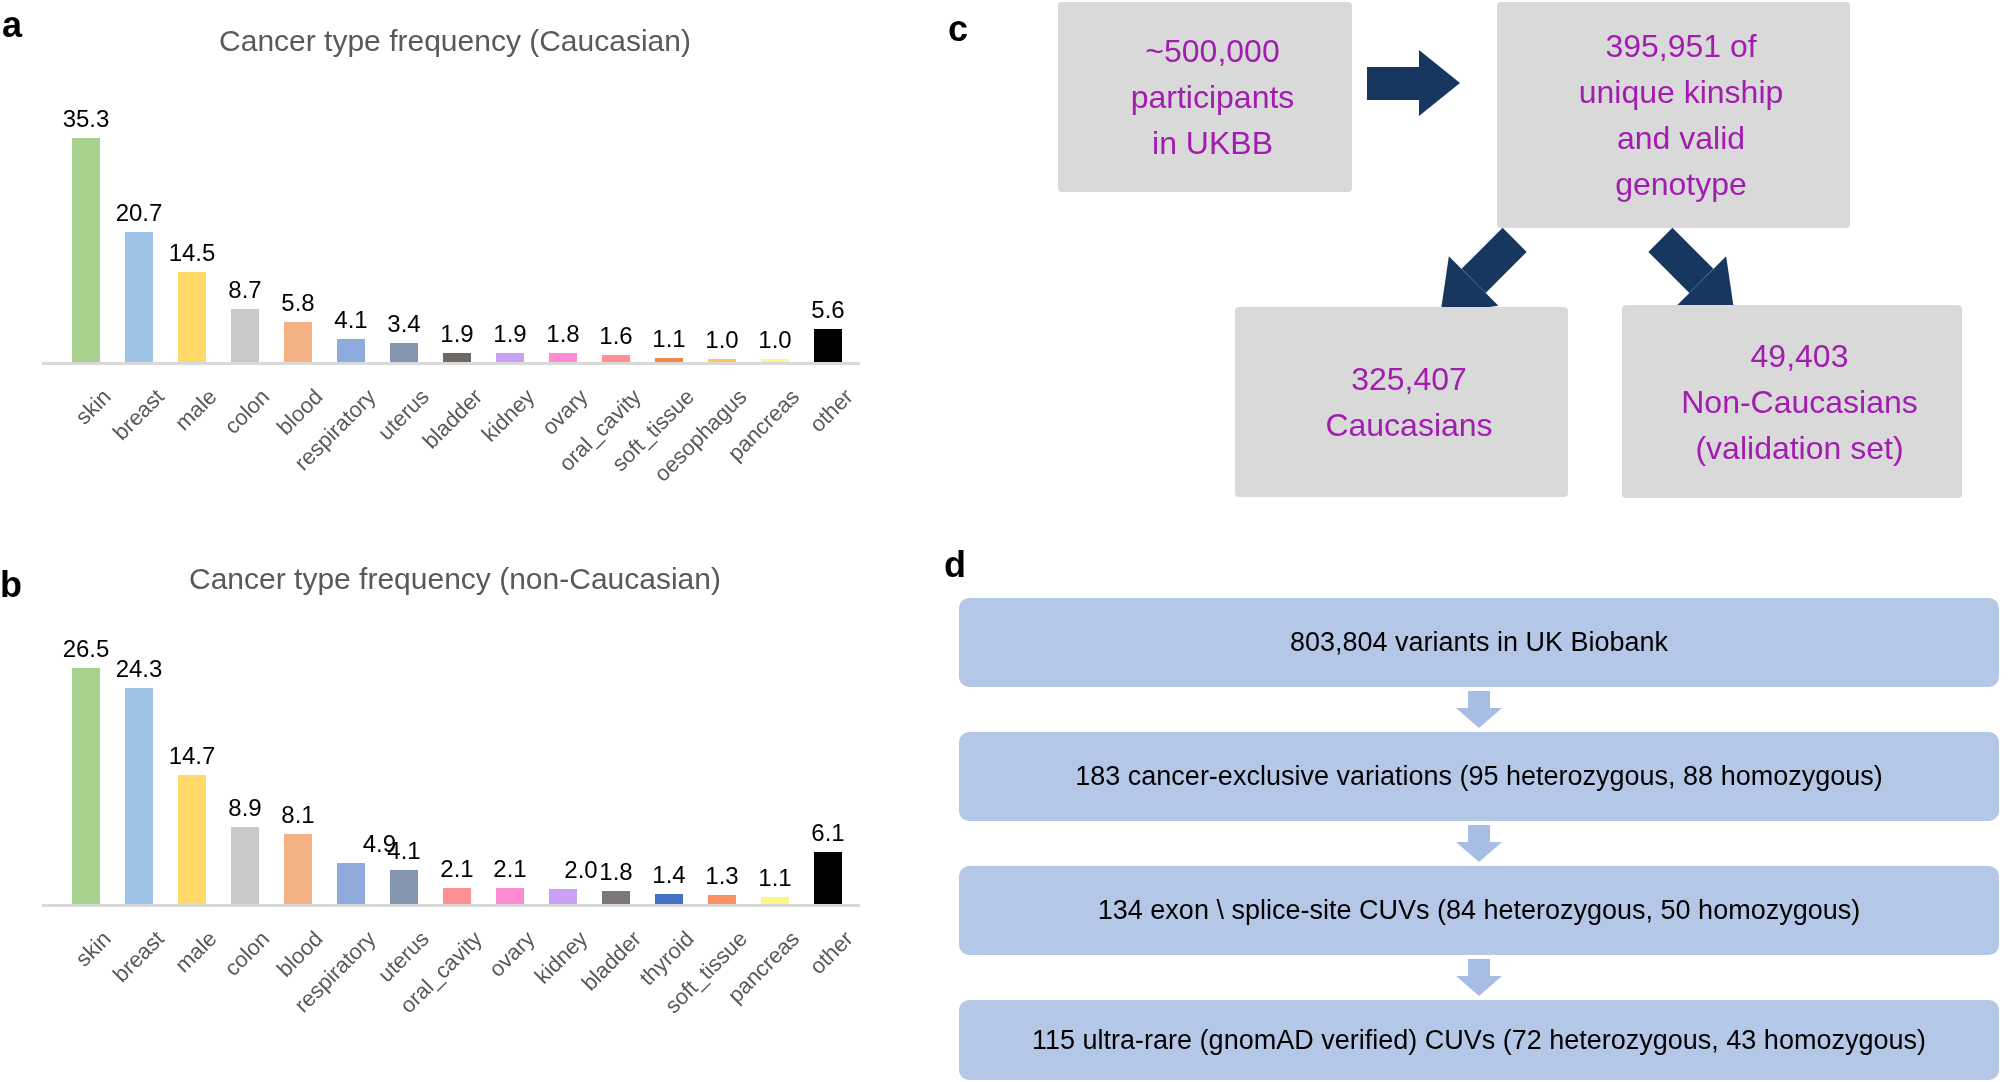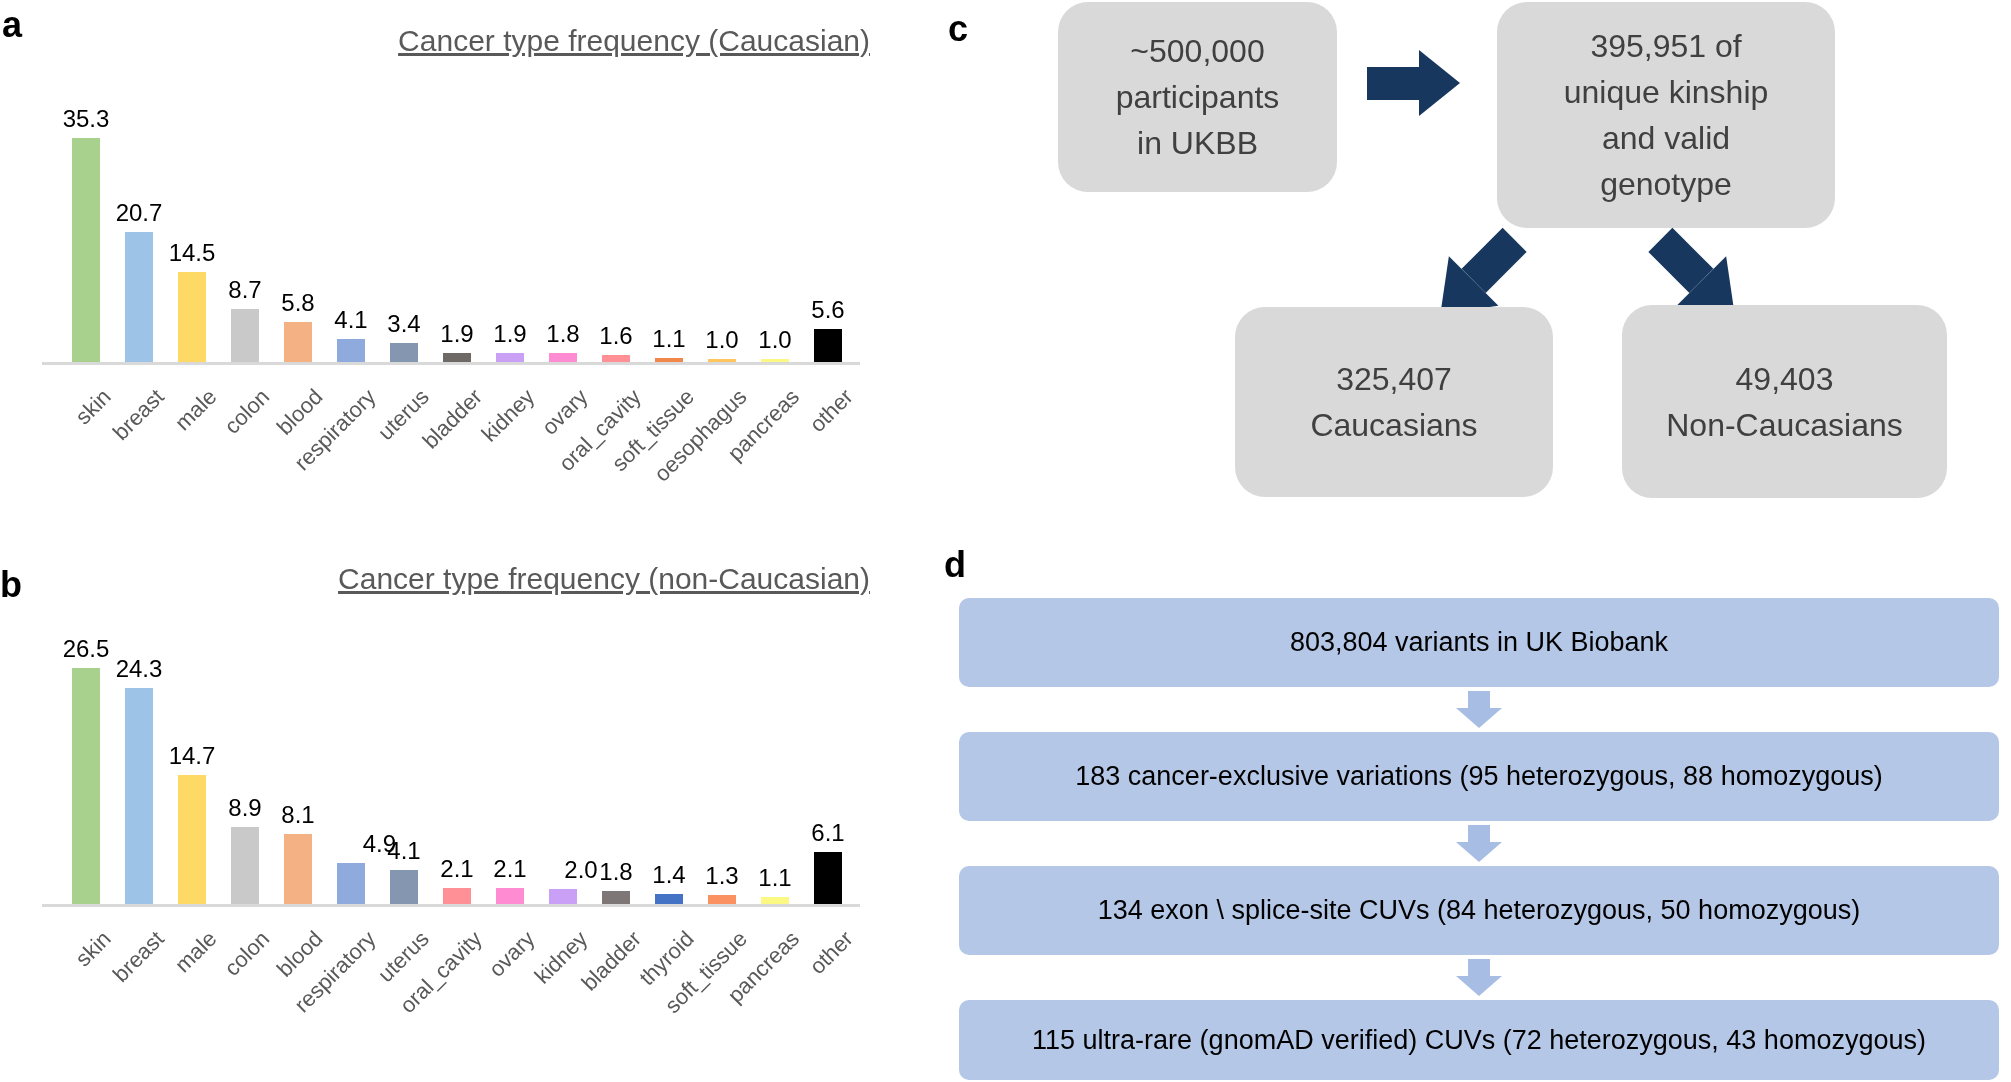--- a/index.html
+++ b/index.html
@@ -1,28 +1,28 @@
 <!DOCTYPE html>
 <html><head>
 <meta charset="utf-8">
 <style>
   html,body{margin:0;padding:0;background:#ffffff;}
   .page{position:relative;width:2011px;height:1082px;background:#ffffff;overflow:hidden;
         font-family:"Liberation Sans", sans-serif;}
   .plabel{position:absolute;font-size:36px;font-weight:bold;color:#000;}
-  .ctitle{position:absolute;left:40px;width:830px;text-align:right;font-size:30px;color:#595959;text-decoration:underline;}
+  .ctitle{position:absolute;left:40px;width:830px;text-align:center;font-size:30px;color:#595959;}
   .axis{position:absolute;left:42px;width:818px;height:3px;background:#D9D9D9;}
   .bar{position:absolute;}
   .vlabel{position:absolute;width:90px;text-align:center;font-size:24px;color:#000;}
   .xtick{position:absolute;width:0;height:0;}
   .xtick span{position:absolute;right:0;top:0;transform:rotate(-45deg);transform-origin:100% 0;
               white-space:nowrap;font-size:22px;color:#595959;}
   
-  .cbox{position:absolute;background:#D9D9D9;border-radius:30px;display:flex;flex-direction:column;
-        justify-content:center;align-items:center;font-size:32px;line-height:46px;color:#404040;text-align:center;}
+  .cbox{position:absolute;background:#D9D9D9;border-radius:4px;display:flex;flex-direction:column;
+        justify-content:center;align-items:center;font-size:32px;line-height:46px;color:#a21caf;text-align:center;padding-left:15px;}
   .harrow{position:absolute;left:1367px;top:50px;width:93px;height:67px;}
   .harrow .shaft{position:absolute;left:0;top:17px;width:52px;height:33px;background:#17375E;}
   .harrow .head{position:absolute;left:52px;top:0;width:0;height:0;
                 border-top:33.5px solid transparent;border-bottom:33.5px solid transparent;
                 border-left:41px solid #17375E;}
   .darrow{position:absolute;width:105px;height:70px;}
   .darrow .shaft{position:absolute;left:0;top:18px;width:58px;height:34px;background:#17375E;}
   .darrow .head{position:absolute;left:58px;top:0;width:0;height:0;
                 border-top:35px solid transparent;border-bottom:35px solid transparent;
                 border-left:47px solid #17375E;}
@@ -234,20 +234,21 @@
   </div>
 
   <div class="cbox" style="left:1235px;top:307px;width:318px;height:190px;">
     <span>325,407</span>
     <span>Caucasians</span>
   </div>
 
   <div class="cbox" style="left:1622px;top:305px;width:325px;height:193px;">
     <span>49,403</span>
     <span>Non-Caucasians</span>
+    <span>(validation set)</span>
   </div>
 
   <div class="plabel" style="left:944px;top:544px;">d</div>
 
   <div class="dbox" style="top:598px;height:89px;">
     <span>803,804 variants in UK Biobank</span>
   </div>
   <div class="varrow" style="top:691px;">
     <div class="shaft"></div>
     <div class="head"></div>

